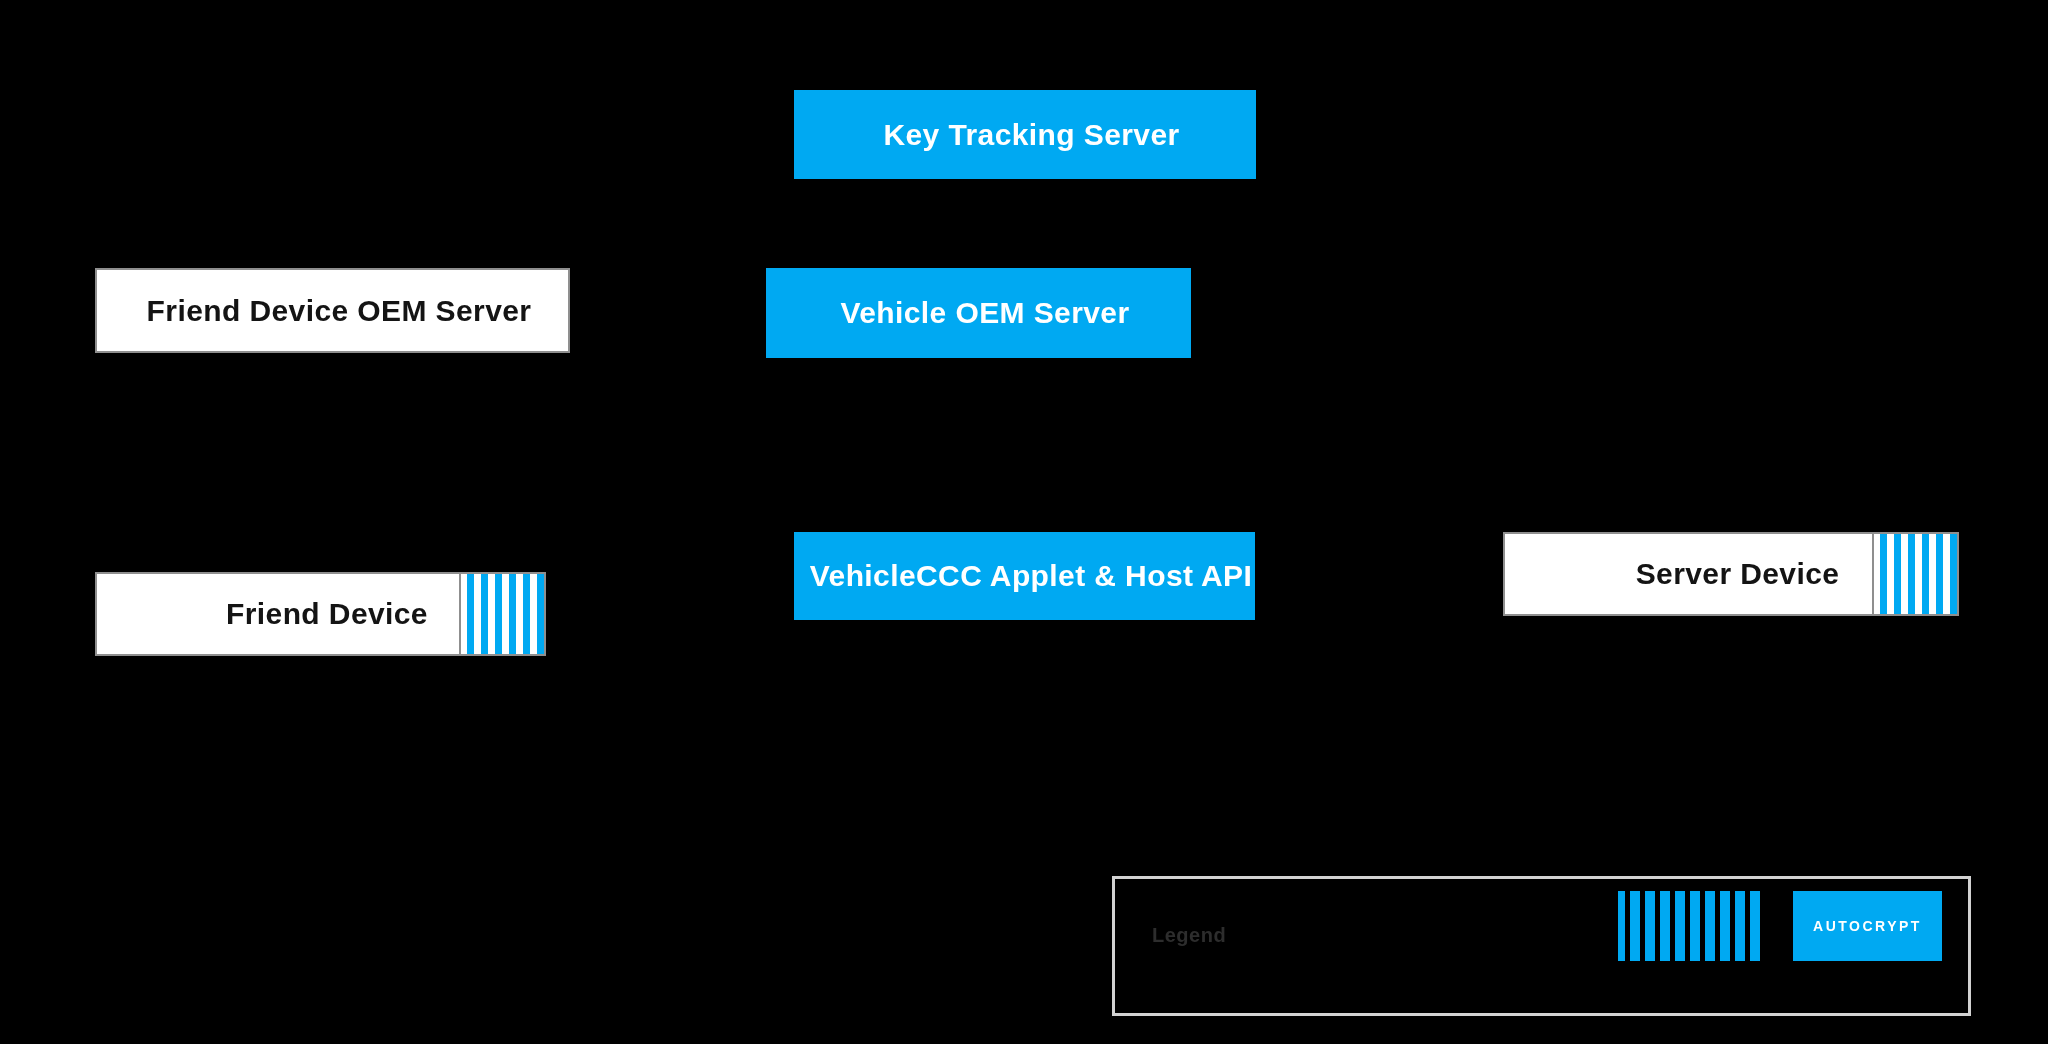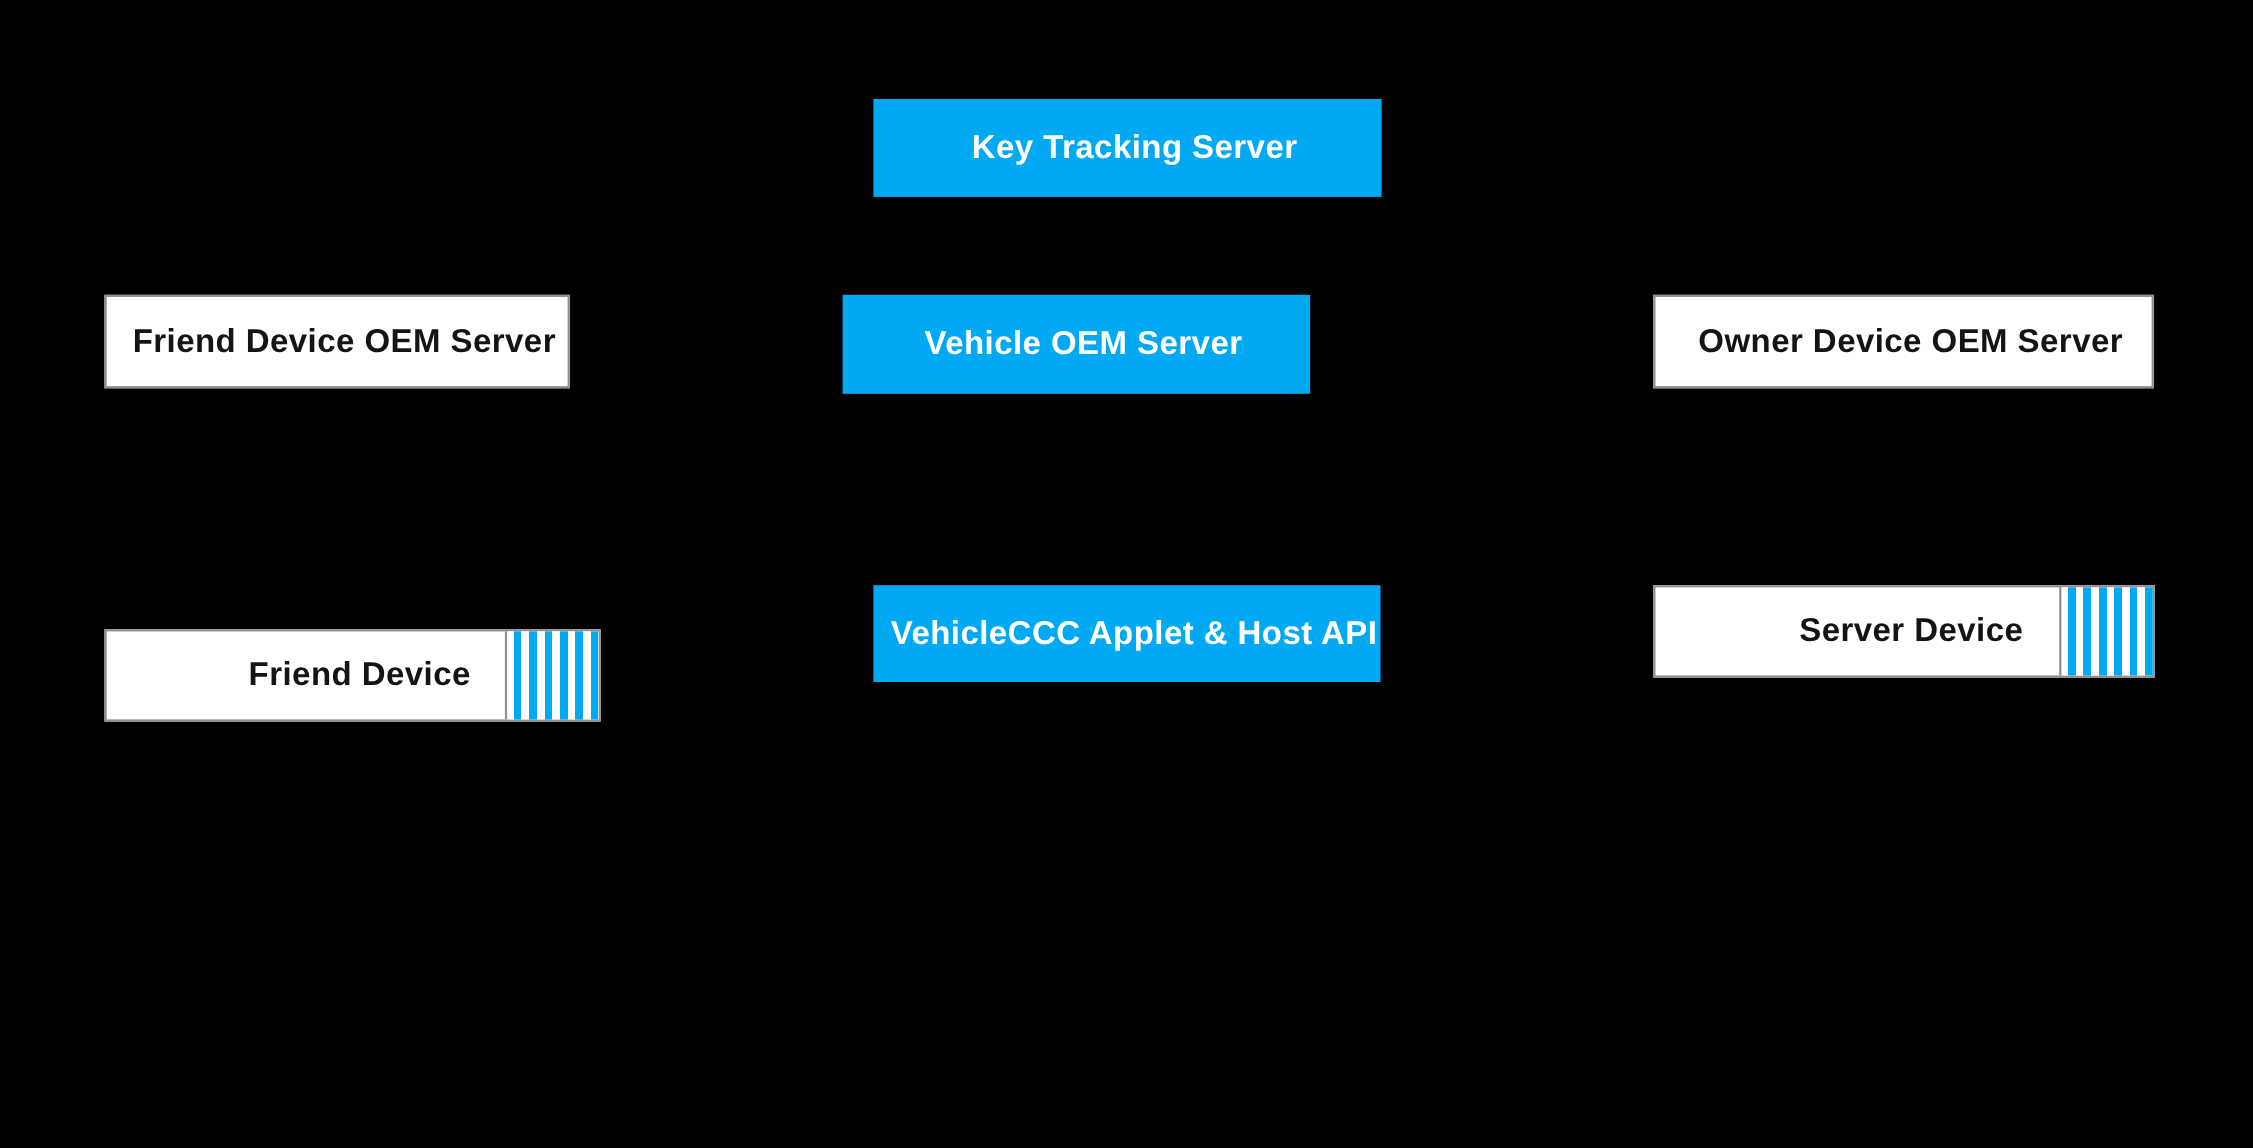--- a/index.html
+++ b/index.html
@@ -32,21 +32,21 @@
     color: var(--text_on_blue);
   }
   .node.white {
     background: var(--white_box_bg);
     color: var(--text_on_white);
     border: 2px solid var(--white_box_border);
   }
   .node.two-line { line-height: 38px; }
 
   #key-tracking   { left: 794px;  top: 90px;  width: 462px; height: 89px; }
-  #friend-oem     { left: 95px;   top: 268px; width: 423px; height: 85px; }
+  #friend-oem     { left: 95px;   top: 268px; width: 475px; height: 85px; }
   #vehicle-oem    { left: 766px;  top: 268px; width: 425px; height: 90px; }
   #owner-oem      { left: 1503px; top: 268px; width: 455px; height: 85px; }
   #friend-device  { left: 95px;   top: 532px; width: 451px; height: 84px; margin-top: 40px; }
   #vehicle-ccc    { left: 794px;  top: 532px; width: 461px; height: 88px; }
   #owner-device   { left: 1503px; top: 532px; width: 456px; height: 84px; }
   #relay-server   { left: 794px;  top: 714px; width: 461px; height: 90px; }
 
   .stripes {
     position: absolute;
     top: 0;
@@ -116,34 +116,38 @@
   </div>
 
   <div class="node white" id="friend-oem">
     <span>Friend Device OEM Server</span>
   </div>
 
   <div class="node blue" id="vehicle-oem">
     <span>Vehicle OEM Server</span>
   </div>
 
-  <div class="node white" id="owner-oem">
-    <span>Owner Device OEM Server</span>
-  </div>
 
   <div class="node white" id="friend-device">
     <span>Friend Device</span>
     <div class="stripes"></div>
   </div>
 
   <div class="node blue two-line" id="vehicle-ccc">
     <span>Vehicle</span>
     <span>CCC Applet &amp; Host API</span>
   </div>
 
   <div class="node white" id="owner-device">
     <span>Server Device</span>
     <div class="stripes"></div>
   </div>
 
 
+  <div class="legend">
+    <span class="legend-title">Legend</span>
+    <div class="legend-stripes"></div>
+    <div class="legend-autocrypt">
+      <span>AUTOCRYPT</span>
+    </div>
+  </div>
 
 </div>
 
 </body></html>

